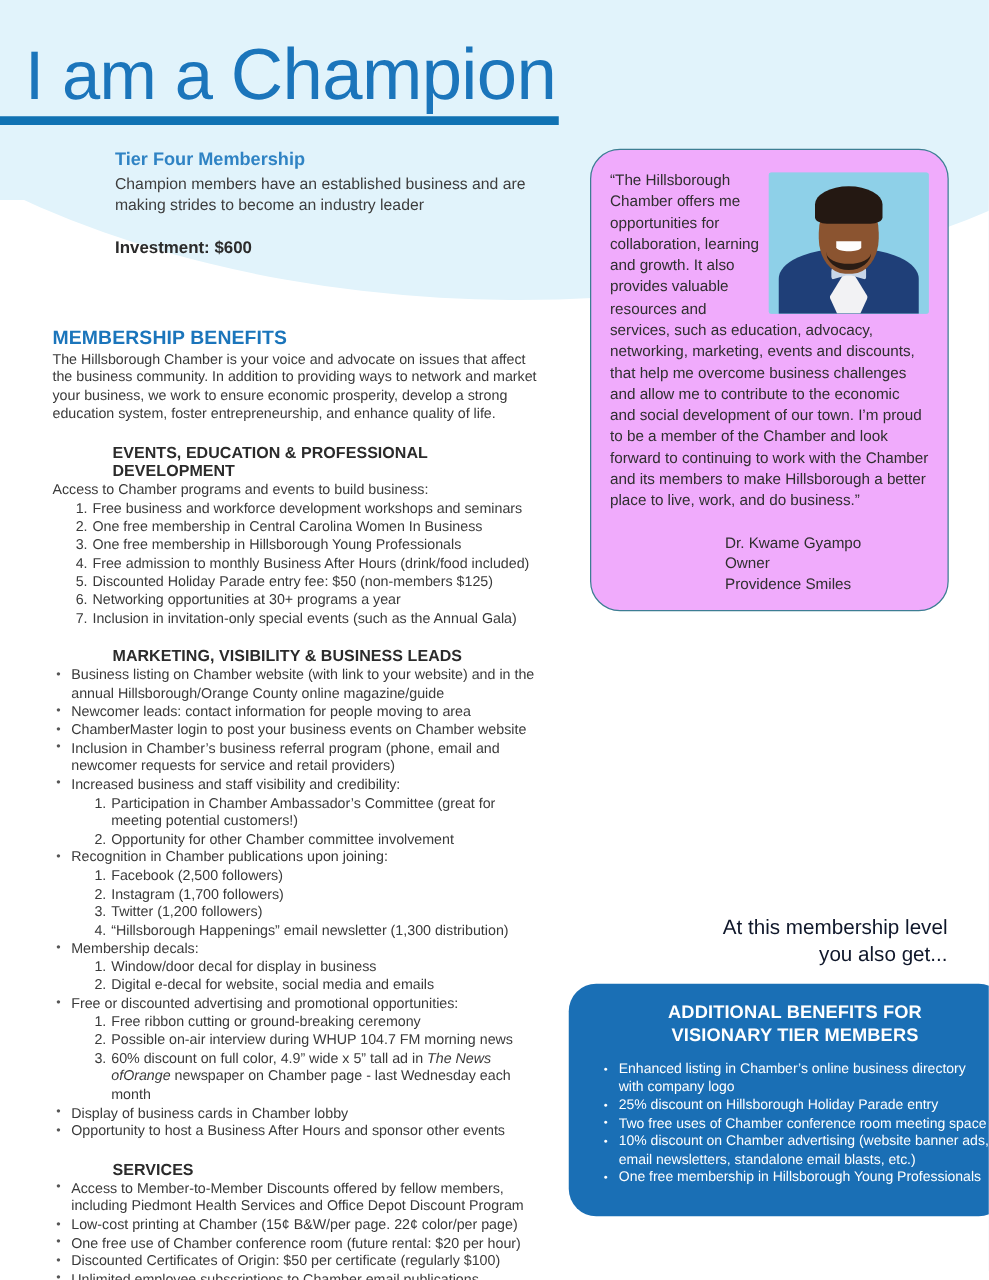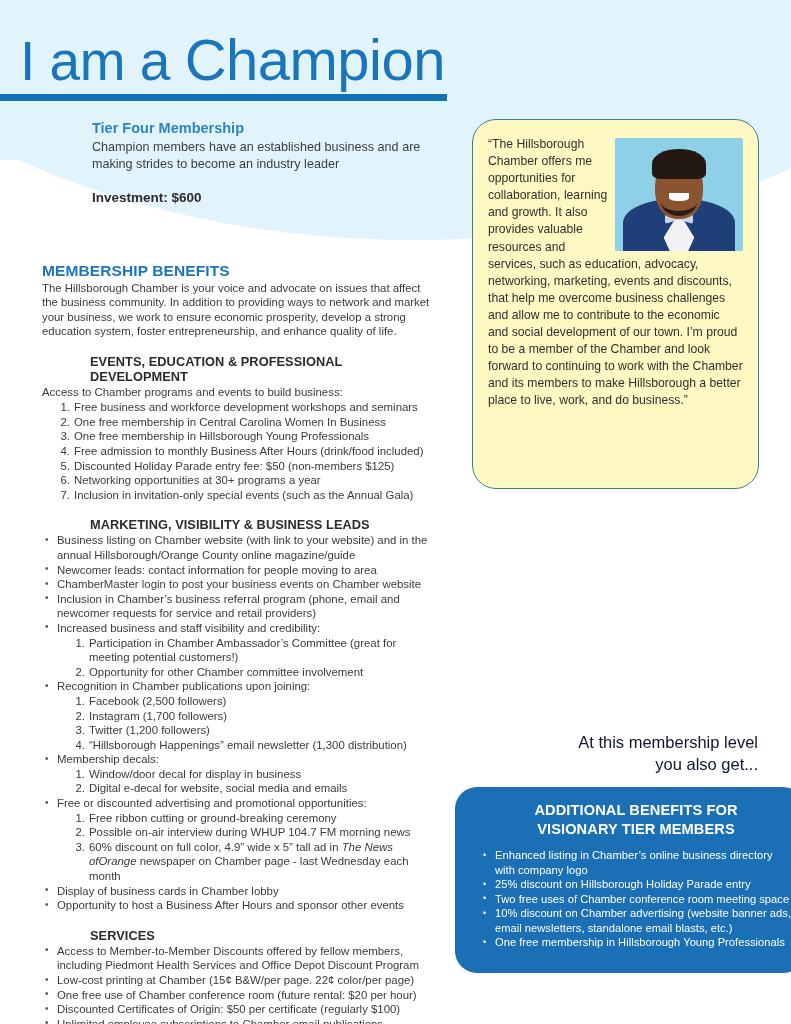--- a/index.html
+++ b/index.html
@@ -86,21 +86,21 @@
     color: #2b2b2b;
   }
 
   
   .testimonial {
     position: absolute;
     left: 472px;
     top: 119px;
     width: 287px;
     height: 370px;
-    background: #fef9c3;
+    background: #f0abfc;
     border: 1.3px solid #3d7e93;
     border-radius: 24px;
     padding: 16px 15px 10px 15px;
     overflow: hidden;
   }
   .portrait {
     float: right;
     width: 128px;
     height: 113px;
     margin: 2px 0 3px 6px;
@@ -313,20 +313,25 @@
       <div class="pt-suit"></div>
       <div class="pt-neck"></div>
       <div class="pt-shirt"></div>
       <div class="pt-bowtie"></div>
       <div class="pt-head"></div>
       <div class="pt-hair"></div>
       <div class="pt-beard"></div>
       <div class="pt-smile"></div>
     </div>
     <div class="quote-text">“The Hillsborough Chamber offers me opportunities for collaboration, learning and growth. It also provides valuable resources and services, such as education, advocacy, networking, marketing, events and discounts, that help me overcome business challenges and allow me to contribute to the economic and social development of our town.  I’m proud to be a member of the Chamber and look forward to continuing to work with the Chamber and its members to make Hillsborough a better place to live, work, and do business.”</div>
+    <div class="attribution">
+      <div>Dr. Kwame Gyampo</div>
+      <div>Owner</div>
+      <div>Providence Smiles</div>
+    </div>
   </div>
 
   <div class="content">
 
     <div class="sec-title-blue">MEMBERSHIP BENEFITS</div>
     <div class="intro-para">The Hillsborough Chamber is your voice and advocate on issues that affect the business community. In addition to providing ways to network and market your business, we work to ensure economic prosperity, develop a strong education system, foster entrepreneurship, and enhance quality of life.</div>
 
     <div class="sec-title-dark">EVENTS, EDUCATION &amp; PROFESSIONAL DEVELOPMENT</div>
     <div class="lead-line">Access to Chamber programs and events to build business:</div>
     <ol class="num-list">

